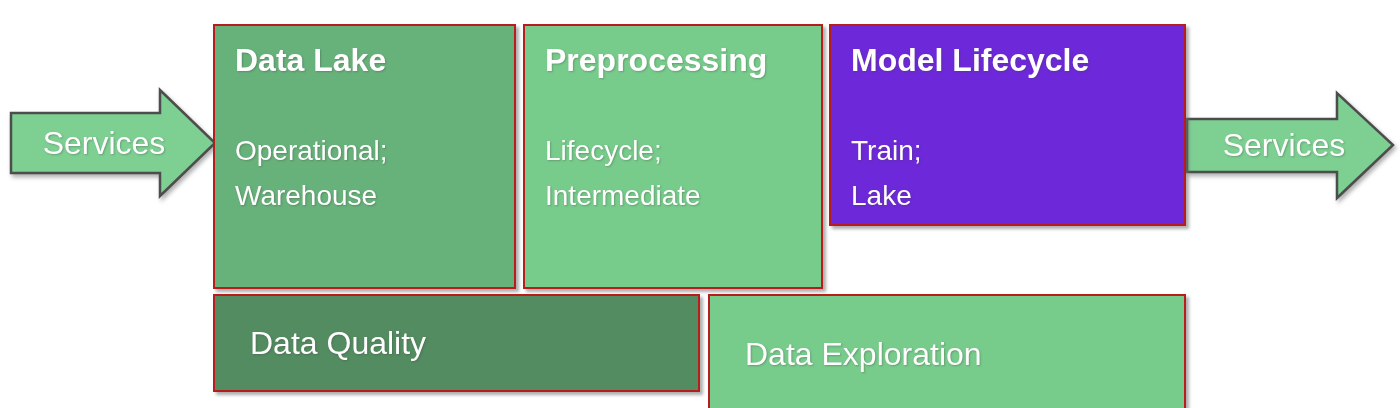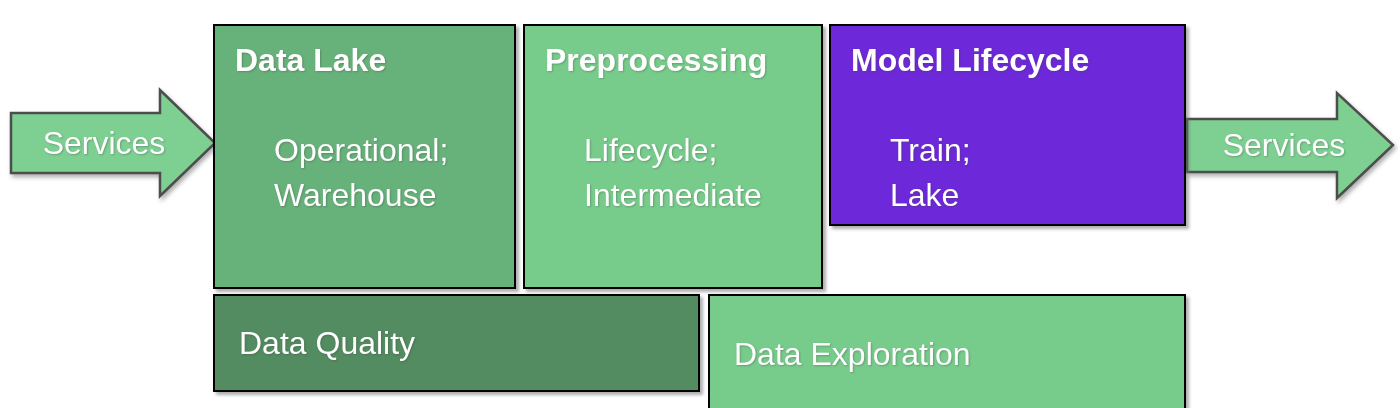--- a/index.html
+++ b/index.html
@@ -11,46 +11,45 @@
   .canvas {
     position: relative;
     width: 1400px;
     height: 408px;
     background: #ffffff;
     overflow: hidden;
   }
   .box {
     position: absolute;
     box-sizing: border-box;
-    border: 2px solid #000000;
+    border: 2px solid #b91c1c;
     box-shadow: 3px 3px 3px rgba(110,110,110,0.55);
     color: #ffffff;
   }
   .big-box {
     padding: 12px 20px;
   }
   .box-title {
     font-size: 32px;
     font-weight: bold;
     line-height: 45px;
     text-shadow: 1px 1px 2px rgba(70,70,70,0.35);
     white-space: nowrap;
   }
   .box-body {
-    font-size: 32px;
+    font-size: 28px;
     line-height: 45px;
     margin-top: 45px;
     text-shadow: 1px 1px 2px rgba(70,70,70,0.35);
-    margin-left: 39px;
   }
   .box-body div { white-space: nowrap; }
   .small-box {
     display: flex;
     align-items: center;
-    padding-left: 24px;
+    padding-left: 35px;
     font-size: 32px;
     text-shadow: 1px 1px 2px rgba(70,70,70,0.35);
   }
   .arrow-svg {
     position: absolute;
     overflow: visible;
     filter: drop-shadow(2px 3px 2px rgba(110,110,110,0.55));
   }
   .arrow-svg polygon {
     stroke: #4d4d4d;

